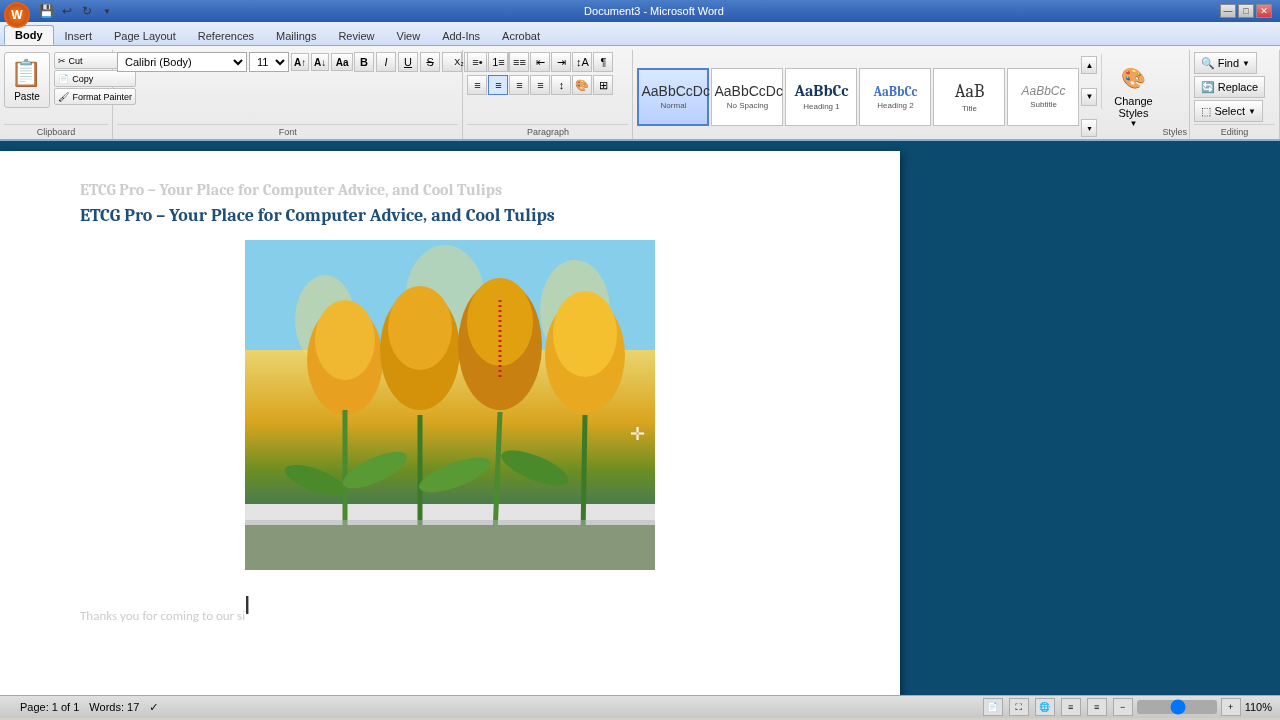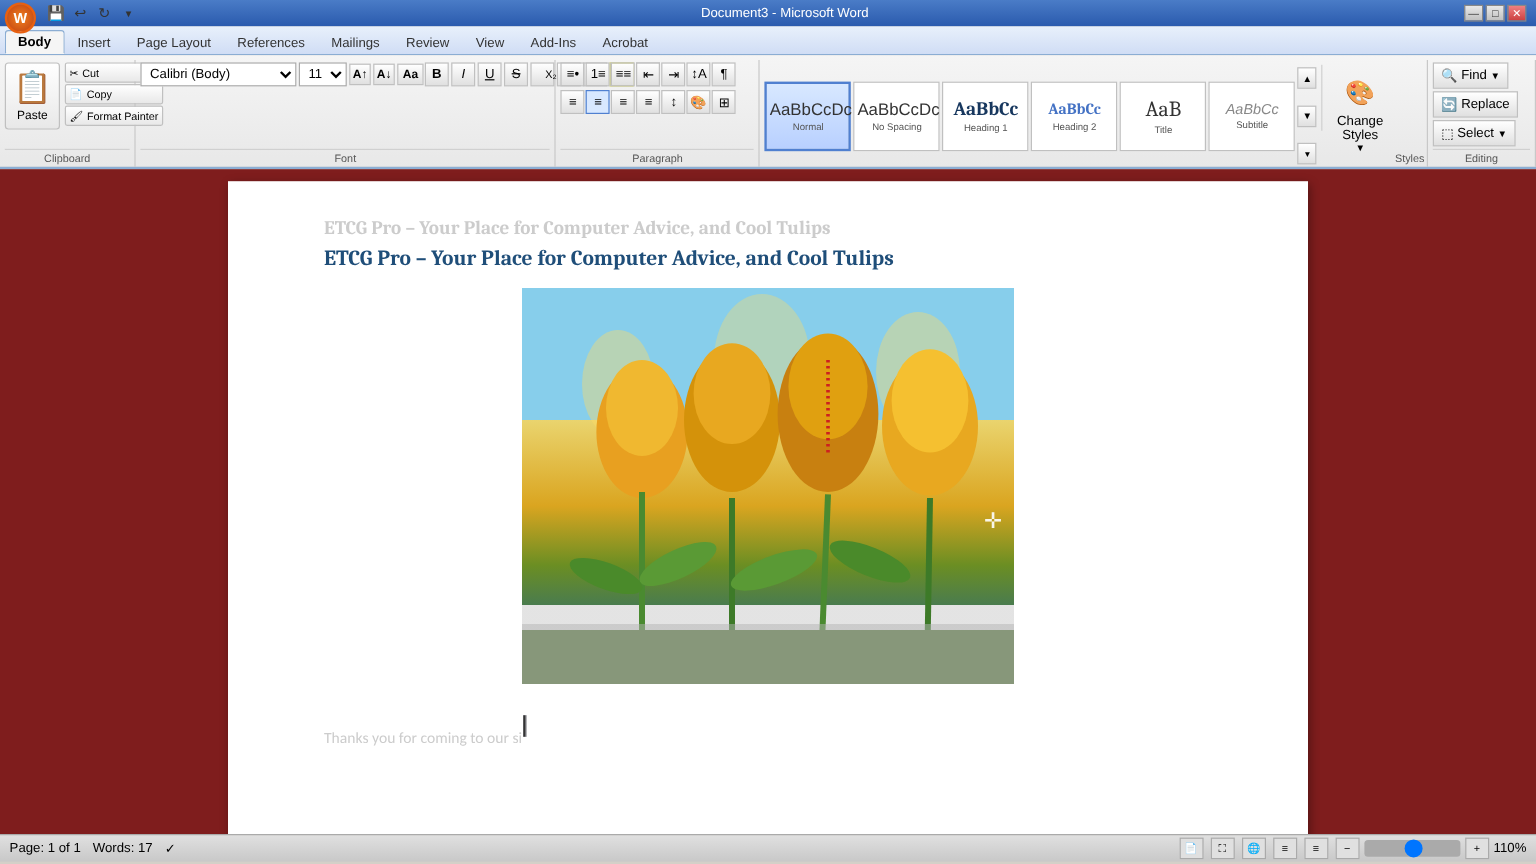--- a/index.html
+++ b/index.html
@@ -171,25 +171,25 @@
       cursor: pointer; font-size: 11px; padding: 0 6px; white-space: nowrap;
     }
     .qa-btn {
       width: 18px; height: 18px;
       display: flex; align-items: center; justify-content: center;
       font-size: 12px; cursor: pointer; color: #333;
     }
 
     
     .doc-area {
-      background: #7f1d1d;
+      background: #0c4a6e;
       height: calc(720px - 22px - 24px - 97px - 23px);
       overflow: hidden;
       display: flex;
-      justify-content: center;
+      justify-content: flex-start;
       padding: 10px 0;
     }
     .doc-page {
       background: white;
       width: 900px;
       min-height: 580px;
       box-shadow: 2px 2px 8px rgba(0,0,0,0.4);
       padding: 30px 80px;
       position: relative;
     }
@@ -198,21 +198,21 @@
     .status-bar {
       background: linear-gradient(to bottom, #e0e0e0, #c8c8c8);
       height: 23px;
       border-top: 1px solid #aaa;
       display: flex;
       align-items: center;
       justify-content: space-between;
       padding: 0 8px;
       font-size: 11px;
     }
-    .status-left { display: flex; gap: 10px; align-items: center; }
+    .status-left { display: flex; gap: 10px; align-items: center; margin-left: 12px; }
     .status-right { display: flex; gap: 6px; align-items: center; }
     .zoom-control { display: flex; align-items: center; gap: 4px; }
     .zoom-slider {
       width: 80px; height: 14px;
       appearance: none; background: #aaa; border-radius: 3px; cursor: pointer;
     }
     .view-btn {
       width: 20px; height: 18px; border: 1px solid #aaa;
       background: #e0e0e0; display: flex; align-items: center;
       justify-content: center; font-size: 9px; cursor: pointer;

